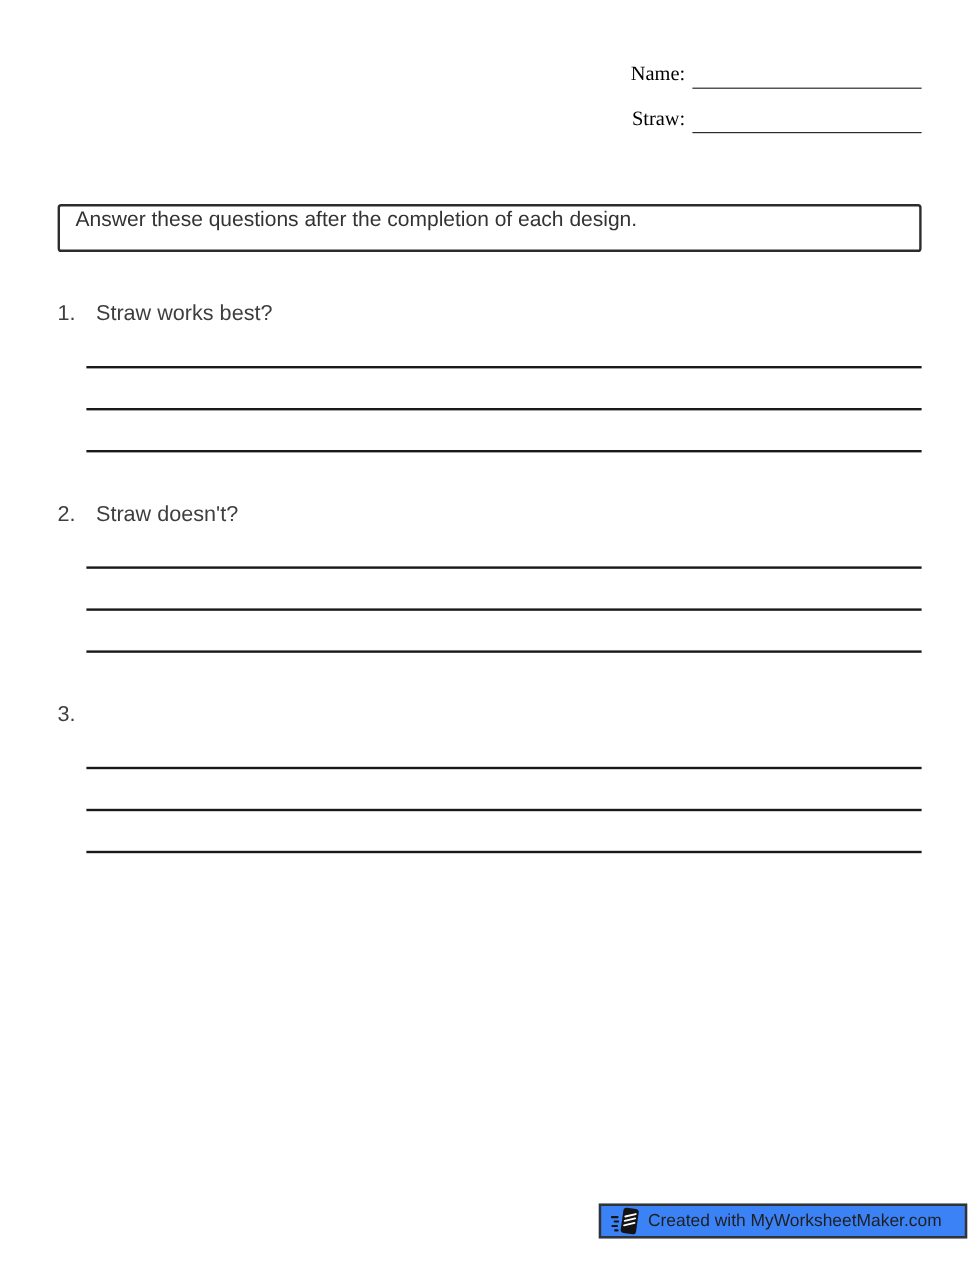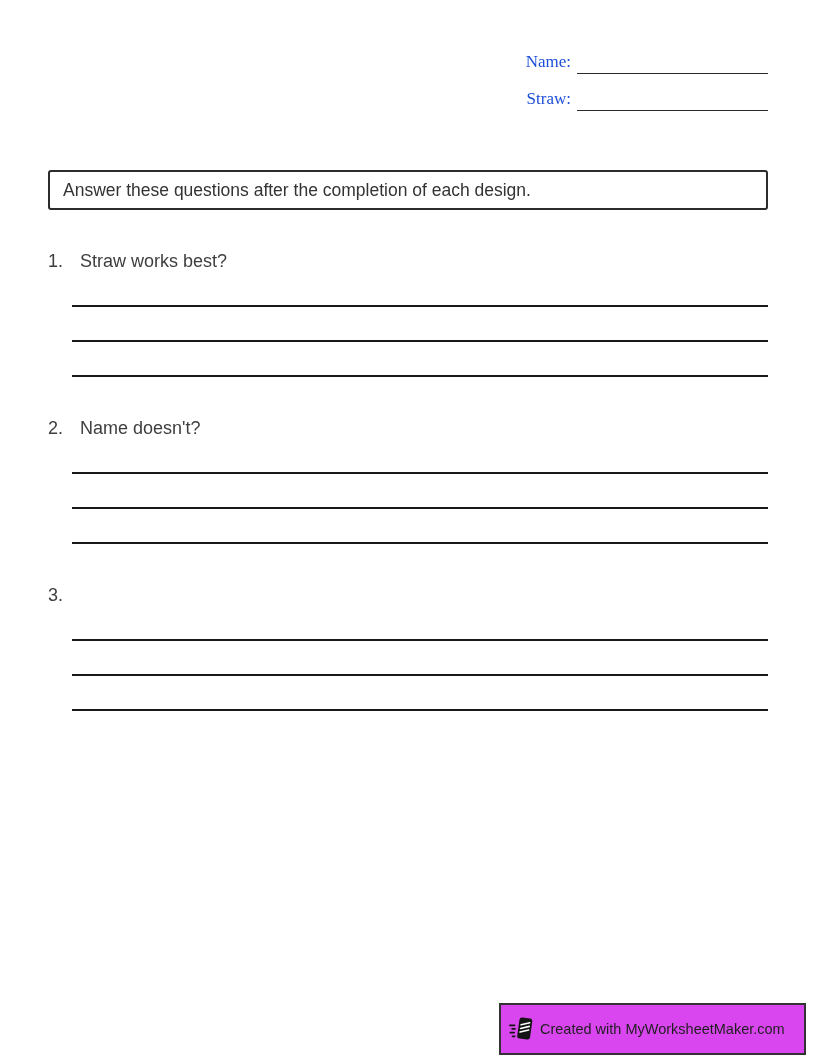--- a/index.html
+++ b/index.html
@@ -27,39 +27,38 @@
     position: absolute;
     top: 52px;
     right: 48px;
     display: grid;
     grid-template-columns: auto 191px;
     column-gap: 6px;
     row-gap: 15px;
     align-items: end;
     font-family: "Liberation Serif", serif;
     font-size: 17px;
-    color: #1d4ed8;
+    color: #000000;
   }
   .nd-label { text-align: right; padding-bottom: 2px; }
   .nd-line {
     height: 22px;
     border-bottom: 1.6px solid #2b2b2b;
   }
 
   
   .instruction-box {
     position: absolute;
     left: 48px;
     top: 170px;
     width: 720px;
     height: 40px;
     border: 2px solid #2c2c2c;
     border-radius: 3px;
     display: flex;
-    align-items: center;
     padding-left: 13px;
     font-size: 17.5px;
     color: #333333;
   }
 
   
   .question-block {
     position: absolute;
     left: 48px;
     width: 720px;
@@ -79,29 +78,29 @@
     height: 35px;
     border-bottom: 2px solid #191919;
   }
 
   
   .footer-box {
     position: absolute;
     left: 499px;
     top: 1003px;
     width: 307px;
-    height: 52px;
+    height: 29px;
     border: 2px solid #333333;
     display: flex;
     align-items: center;
     gap: 7px;
     padding: 0 10px 0 8px;
     font-size: 14.5px;
     color: #1f1f1f;
-    background: #d946ef;
+    background: #3b82f6;
   }
   .footer-logo { flex: none; display: flex; align-items: center; }
 </style>
 </head>
 <body>
 
 <div class="page">
 
 
   <div class="name-date">
@@ -121,21 +120,21 @@
       <span>Straw works best?</span>
     </div>
     <div class="answer-line"></div>
     <div class="answer-line"></div>
     <div class="answer-line"></div>
   </div>
 
   <div class="question-block q2">
     <div class="q-row">
       <span class="q-num">2.</span>
-      <span>Name doesn't?</span>
+      <span>Straw doesn't?</span>
     </div>
     <div class="answer-line"></div>
     <div class="answer-line"></div>
     <div class="answer-line"></div>
   </div>
 
   <div class="question-block q3">
     <div class="q-row">
       <span class="q-num">3.</span>
     </div>

